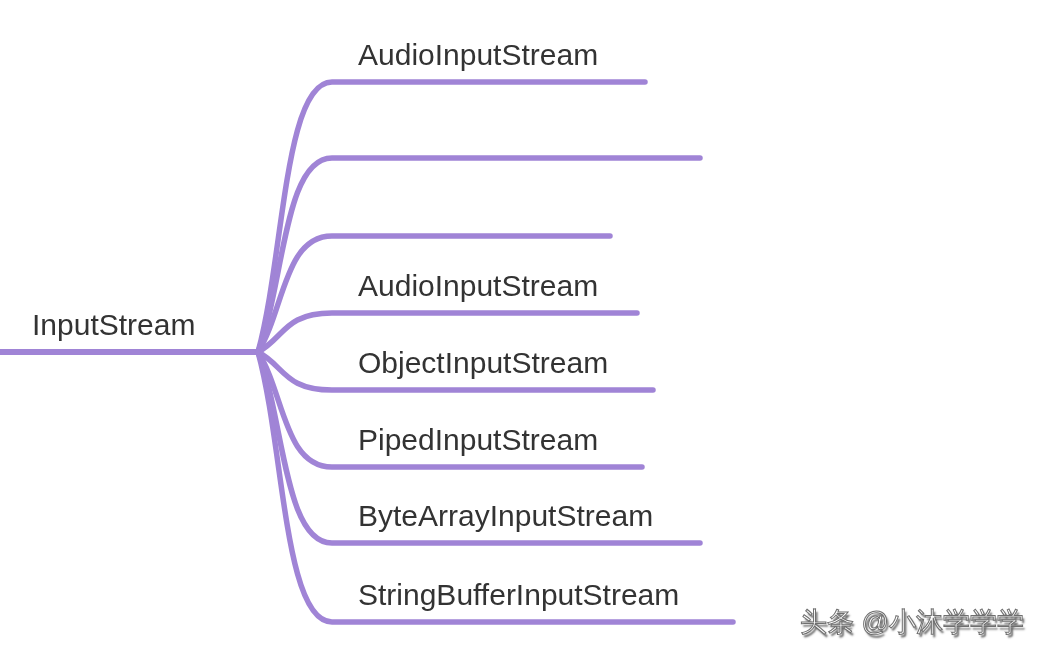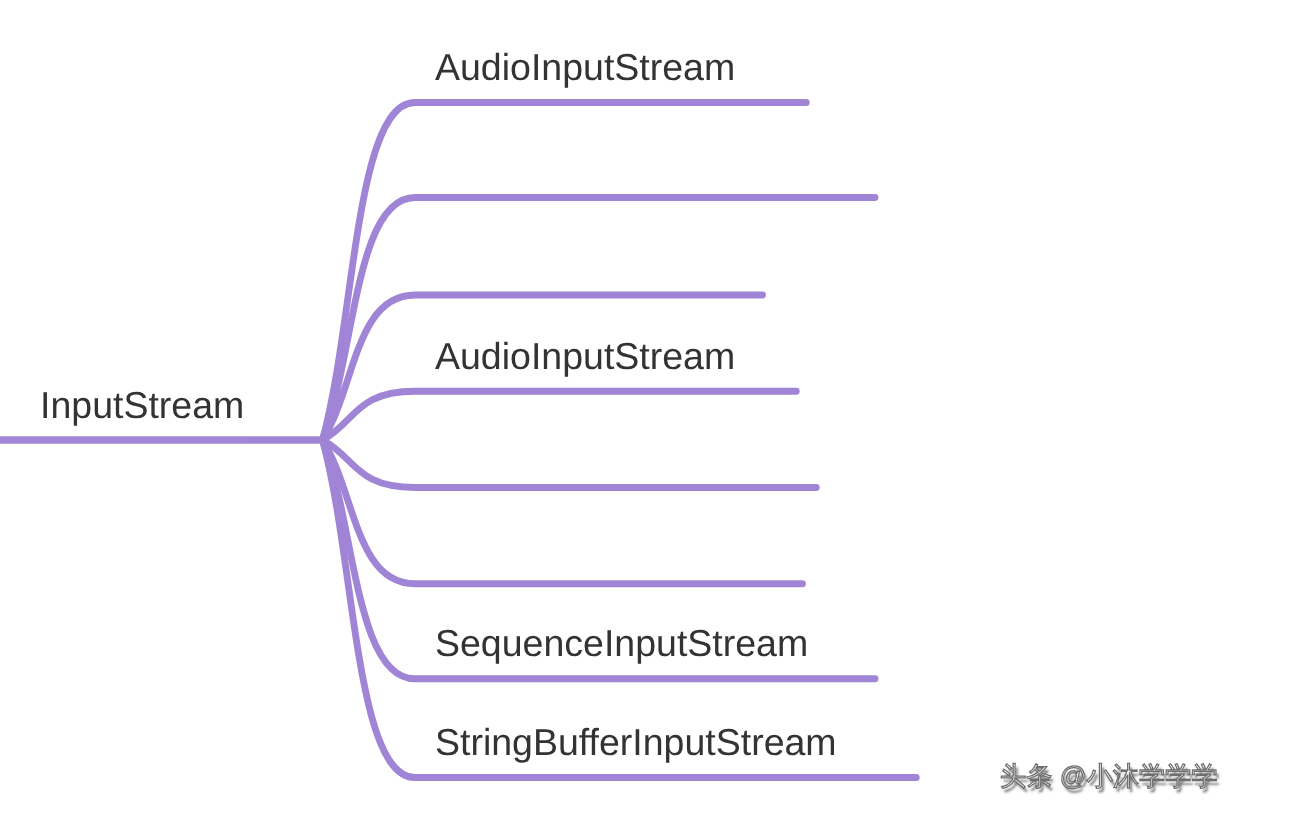--- a/index.html
+++ b/index.html
@@ -28,27 +28,27 @@
     line-height: 34px;
     color: #333333;
     white-space: nowrap;
     letter-spacing: 0px;
   }
   .root-label {
     left: 32px;
     top: 308px;
   }
   .child-label {
-    left: 348px;
+    left: 358px;
   }
   .watermark {
     position: absolute;
     left: 800px;
     top: 604px;
-    font-size: 21px;
+    font-size: 27px;
     line-height: 36px;
     white-space: nowrap;
     color: rgba(255,255,255,0.92);
     -webkit-text-stroke: 1px #6e6e6e;
     text-shadow: 2px 3px 2px rgba(70,70,70,0.85);
   }
 </style>
 </head>
 <body>
 
@@ -67,21 +67,23 @@
     </svg>
 
   <div class="node-label root-label">InputStream</div>
 
   <div class="node-label child-label" style="top:38px">AudioInputStream</div>
 
 
 
   <div class="node-label child-label" style="top:269px">AudioInputStream</div>
 
+  <div class="node-label child-label" style="top:346px">ObjectInputStream</div>
 
+  <div class="node-label child-label" style="top:423px">PipedInputStream</div>
 
-  <div class="node-label child-label" style="top:499px">SequenceInputStream</div>
+  <div class="node-label child-label" style="top:499px">ByteArrayInputStream</div>
 
   <div class="node-label child-label" style="top:578px">StringBufferInputStream</div>
 
   <div class="watermark">头条 @小沐学学学</div>
 
 </div>
 
 </body></html>

